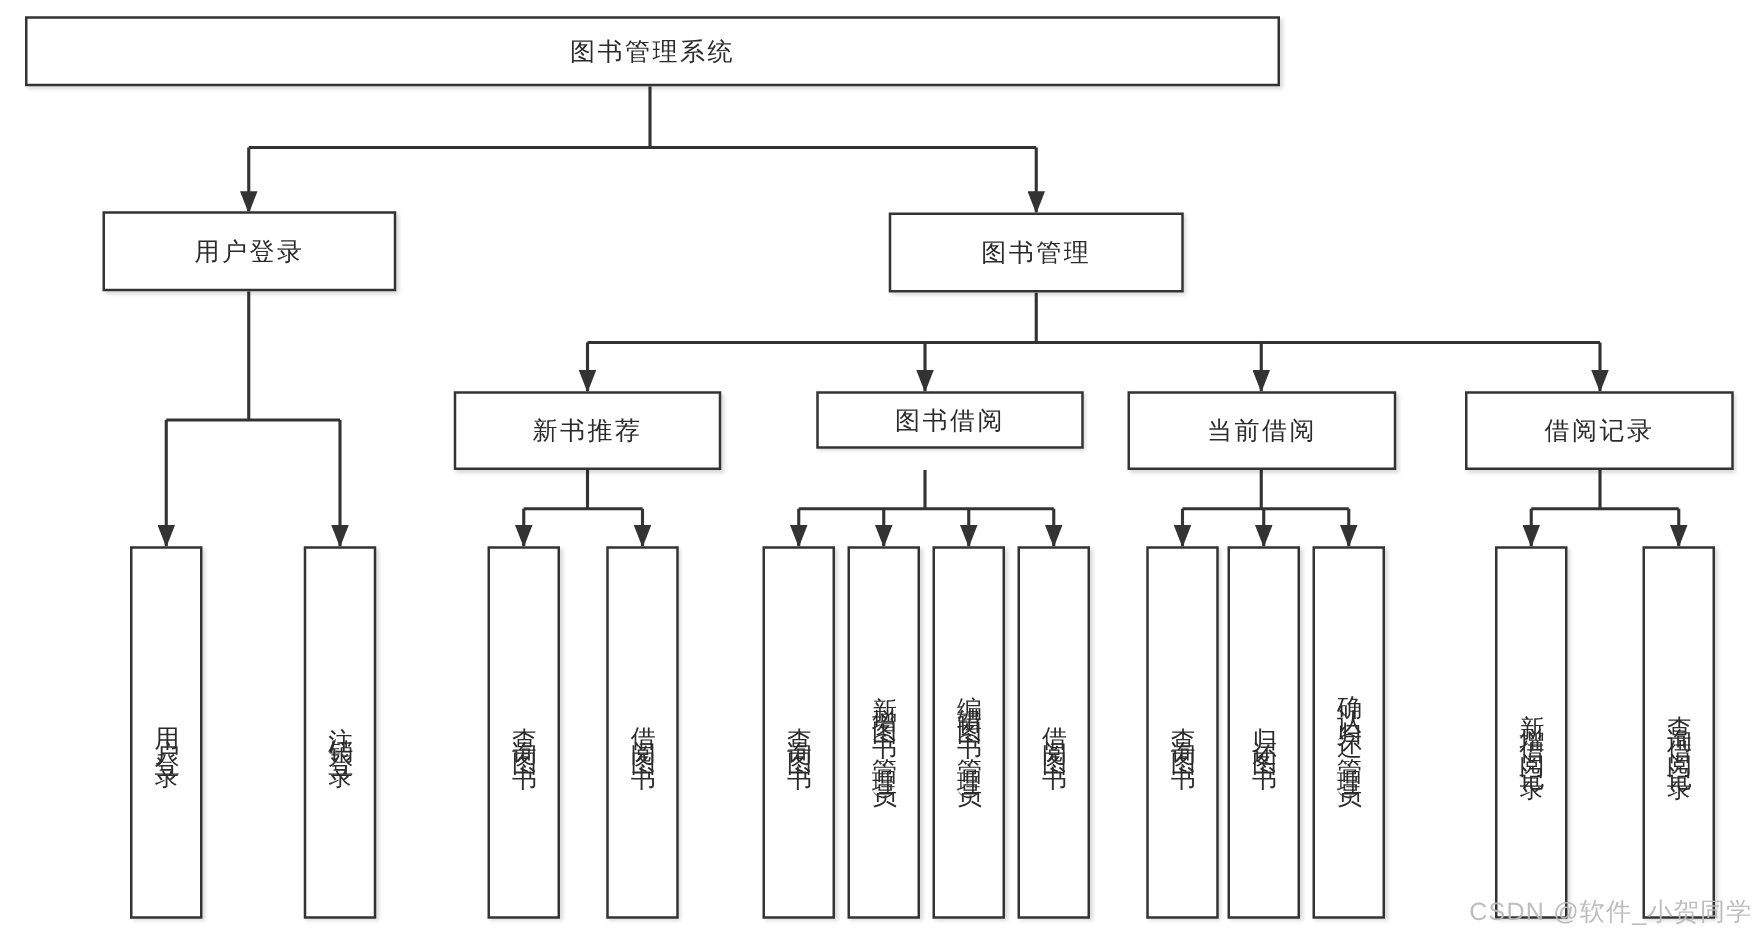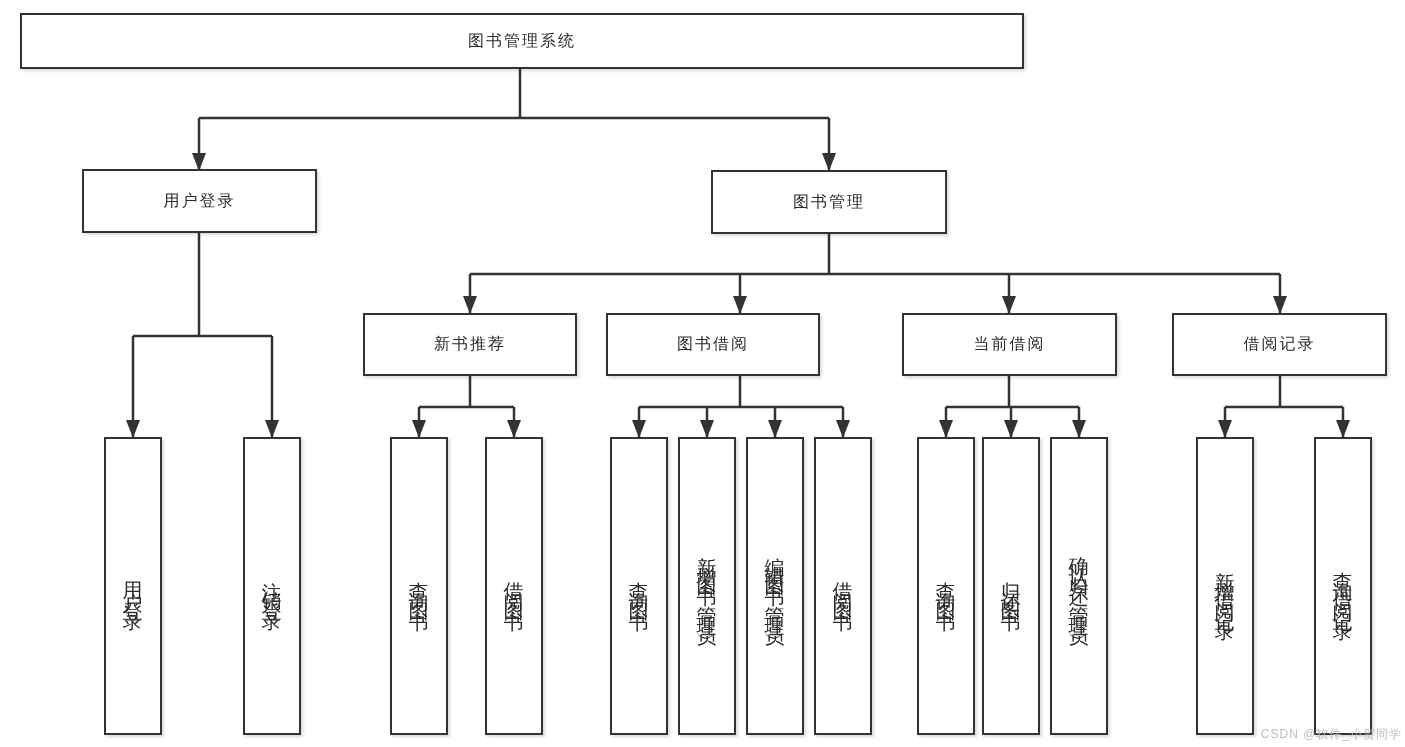--- a/index.html
+++ b/index.html
@@ -22,58 +22,58 @@
     box-sizing: border-box;
     border: 2.5px solid #333333;
     background: #ffffff;
     color: #2b2b2b;
     display: flex;
     align-items: center;
     justify-content: center;
     box-shadow: 2px 2px 3px rgba(0,0,0,0.15);
   }
   .h-box {
-    font-size: 16px;
+    font-size: 20px;
     letter-spacing: 2px;
     white-space: nowrap;
   }
   .v-box {
     width: 58px;
     top: 437px;
     height: 298px;
     writing-mode: vertical-rl;
     font-size: 20px;
     letter-spacing: 10px;
     line-height: 1;
   }
   .root-box   { left: 20px;  top: 13px;  width: 1004px; height: 56px; }
   .lvl2-a     { left: 82px;  top: 169px; width: 235px;  height: 64px; }
   .lvl2-b     { left: 711px; top: 170px; width: 236px;  height: 64px; }
   .lvl3-a     { left: 363px;  top: 313px; width: 214px; height: 63px; }
-  .lvl3-b     { left: 606px;  top: 313px; width: 214px; height: 63px; }
+  .lvl3-b     { left: 653px;  top: 313px; width: 214px; height: 46px; }
   .lvl3-c     { left: 902px;  top: 313px; width: 215px; height: 63px; }
   .lvl3-d     { left: 1172px; top: 313px; width: 215px; height: 63px; }
   .leaf-1  { left: 104px;  }
   .leaf-2  { left: 243px;  }
   .leaf-3  { left: 390px;  }
   .leaf-4  { left: 485px;  }
   .leaf-5  { left: 610px;  }
   .leaf-6  { left: 678px;  }
   .leaf-7  { left: 746px;  }
   .leaf-8  { left: 814px;  }
   .leaf-9  { left: 917px;  }
   .leaf-10 { left: 982px;  }
   .leaf-11 { left: 1050px; }
   .leaf-12 { left: 1196px; }
   .leaf-13 { left: 1314px; }
   .watermark {
     position: absolute;
     right: 3px;
     bottom: 4px;
-    font-size: 12px;
+    font-size: 20px;
     color: rgba(185,185,185,0.95);
     letter-spacing: 1px;
     z-index: 10;
     white-space: nowrap;
   }
 </style>
 </head>
 <body>
 
 <div class="canvas">

